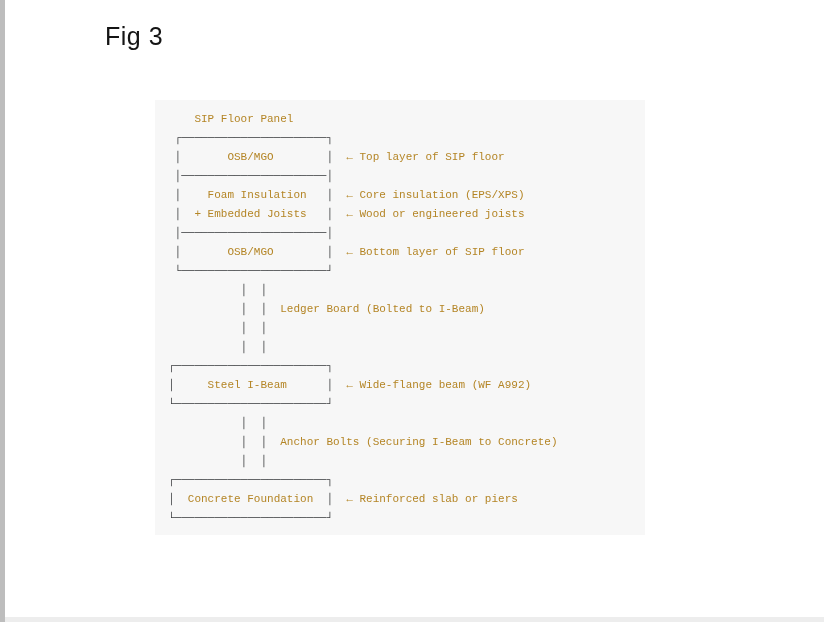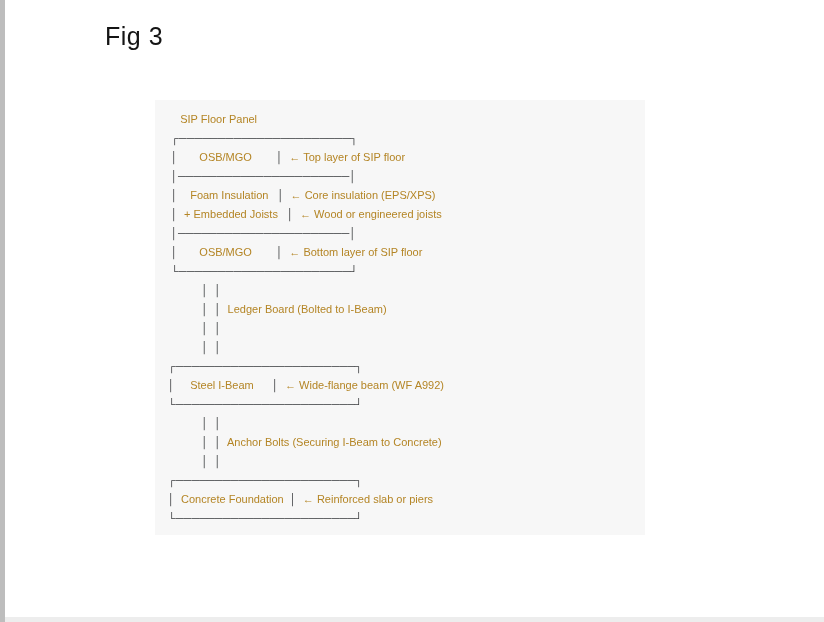--- a/index.html
+++ b/index.html
@@ -48,21 +48,21 @@
     left: 155px;
     top: 100px;
     width: 490px;
     height: 435px;
     background: #f7f7f7;
     box-sizing: border-box;
   }
   .ascii {
     margin: 0;
     padding: 10px 13px;
-    font-family: Liberation Sans, sans-serif;
+    font-family: Liberation Mono, monospace;
     font-size: 11px;
     line-height: 19px;
     white-space: pre;
   }
   .ascii-line { height: 19px; }
   .seg-s { color: #3c3e40; }
   .seg-g { color: #b48525; }
 </style>
 </head>
 <body>

